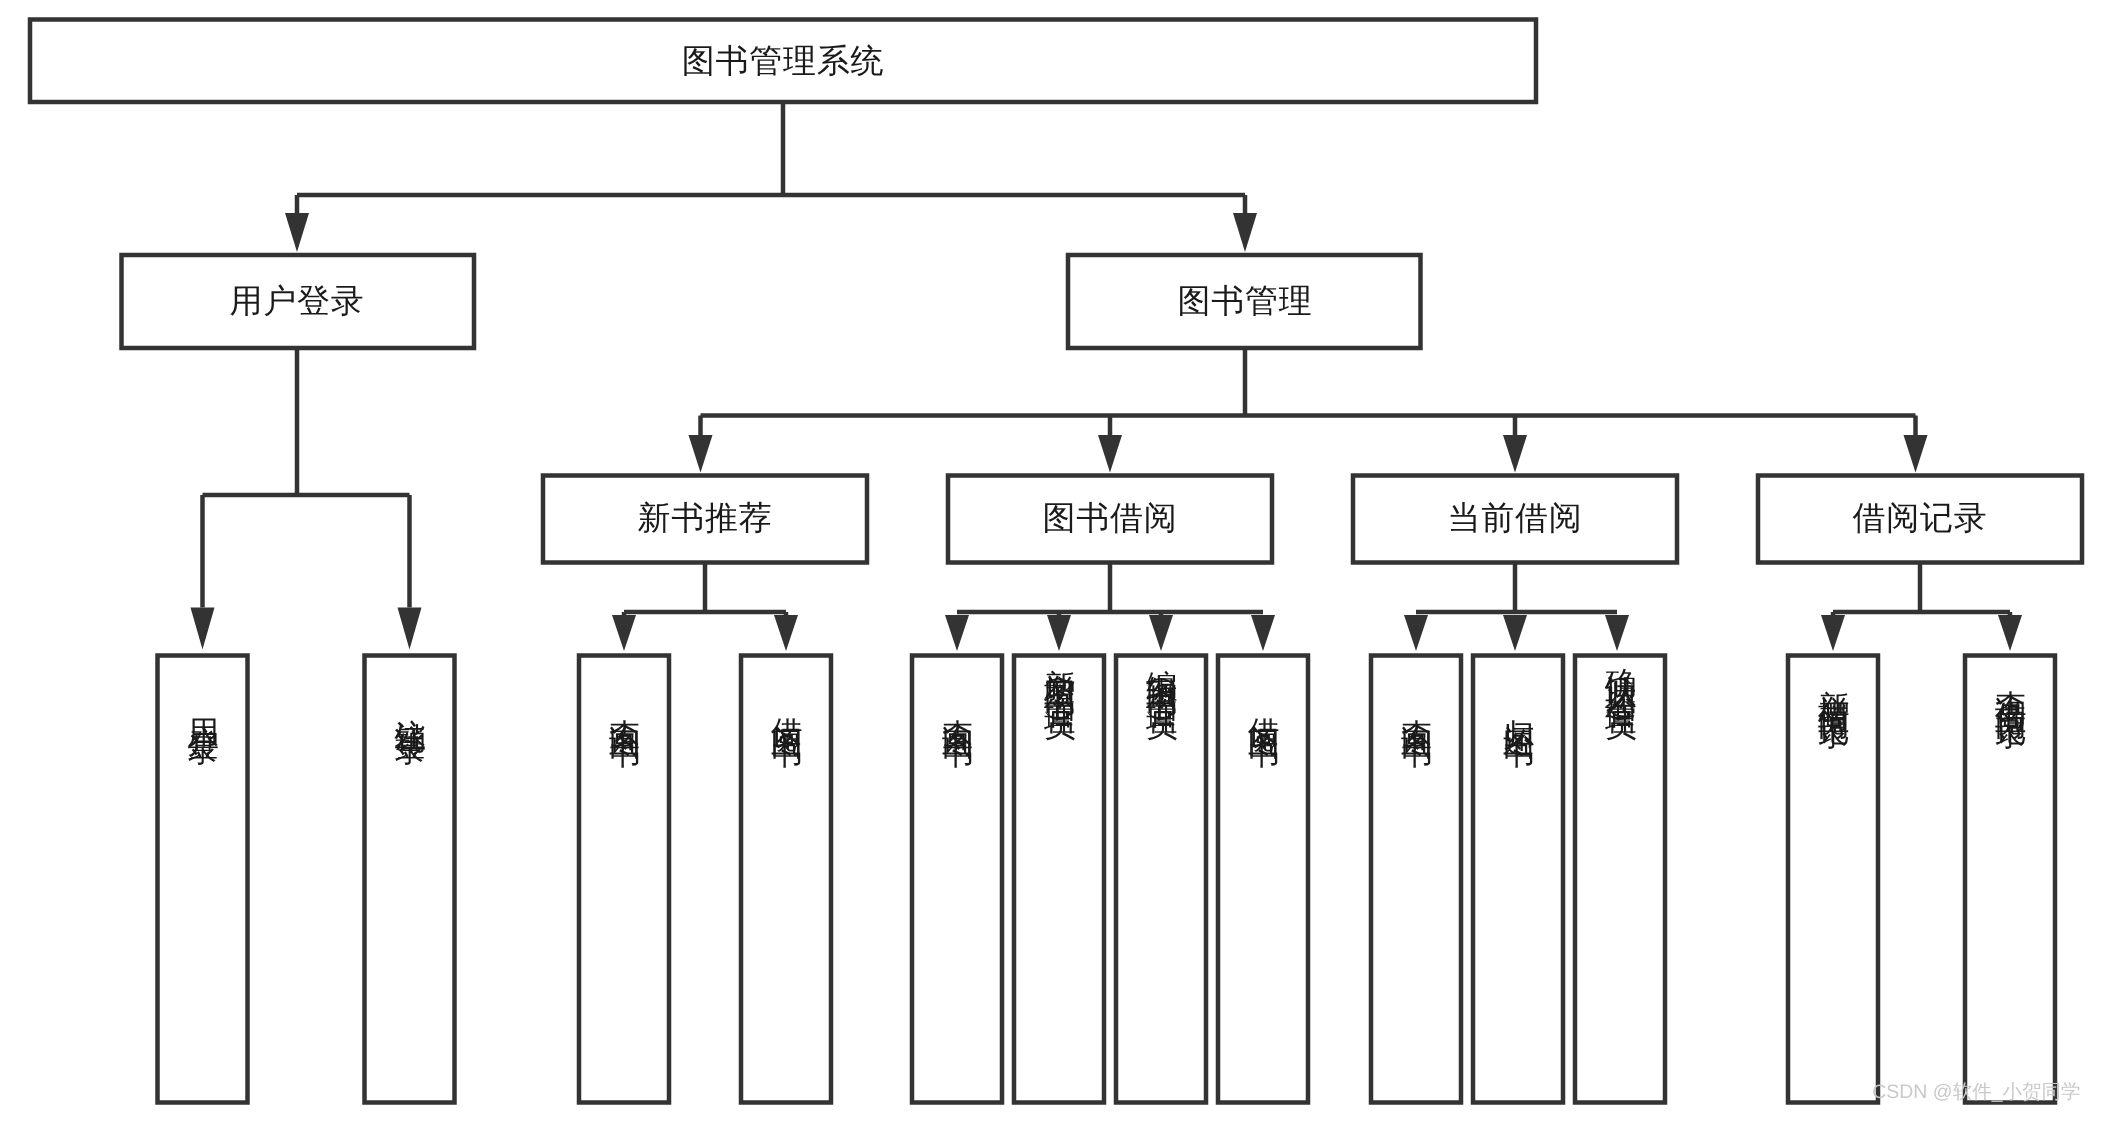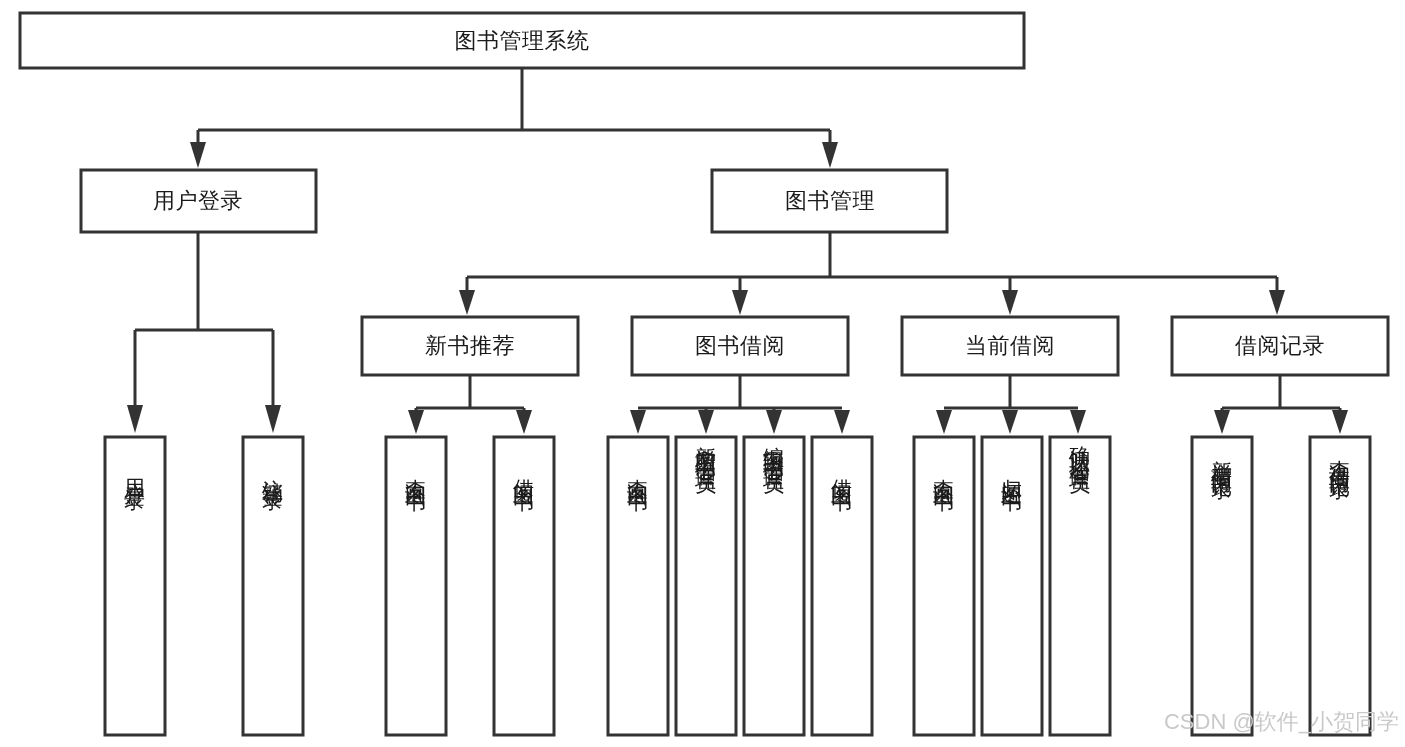--- a/index.html
+++ b/index.html
@@ -54,24 +54,24 @@
     font-family: "Liberation Sans", "DejaVu Sans", sans-serif;
     font-size: 21px;
     fill: #1a1a1a;
     writing-mode: vertical-rl;
     text-orientation: upright;
     text-anchor: middle;
     letter-spacing: 4px;
   }
   .watermark-text {
     position: absolute;
-    right: 6px;
+    right: 18px;
     bottom: 6px;
     font-family: "Liberation Sans", "DejaVu Sans", sans-serif;
-    font-size: 22px;
+    font-size: 13px;
     color: #c9c9c9;
     white-space: nowrap;
     pointer-events: none;
   }
 </style>
 </head>
 <body>
 
 <div id="diagram-root">
 

